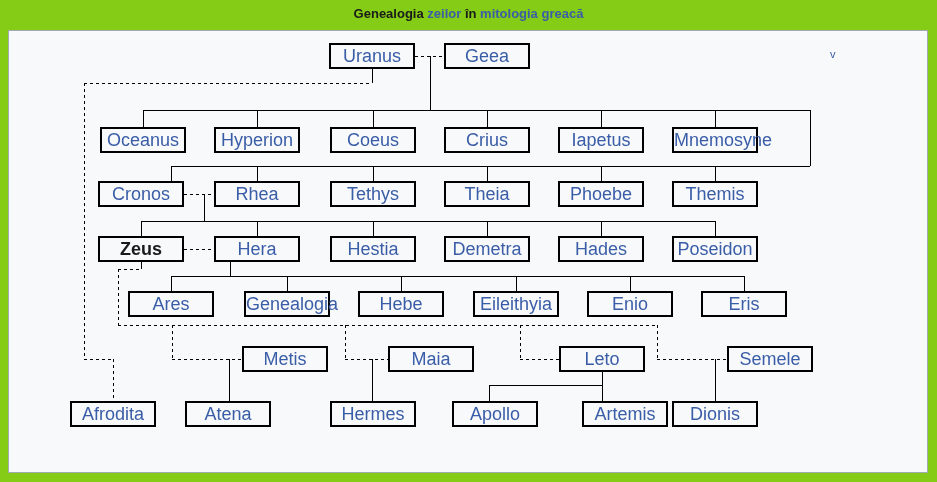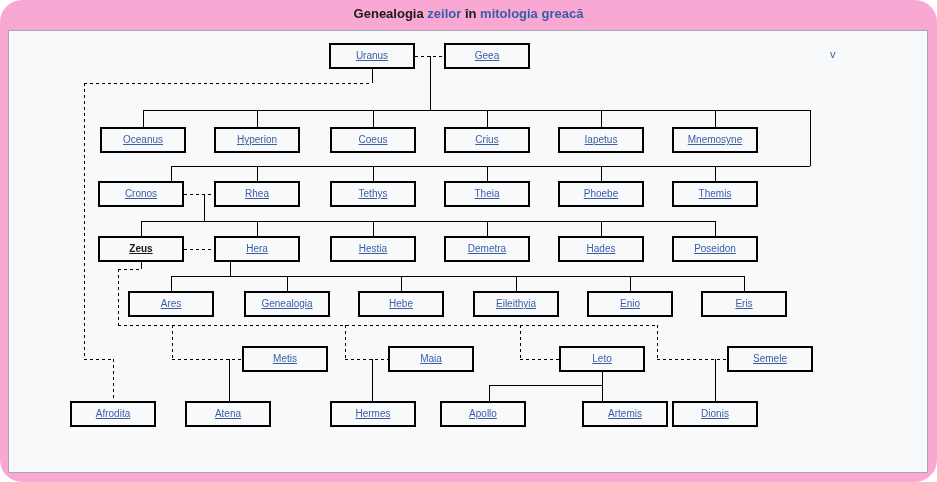--- a/index.html
+++ b/index.html
@@ -1,26 +1,26 @@
 <!DOCTYPE html>
 <html><head>
 <meta charset="utf-8">
 <style>
   html,body{margin:0;padding:0;background:#fff;width:937px;height:482px;
     font-family:"Liberation Sans","DejaVu Sans",sans-serif;}
-  #stage{position:relative;width:937px;height:482px;overflow:hidden;background:#f9a8d4;border-radius:22px;}
+  #stage{position:relative;width:937px;height:482px;overflow:hidden;background:#84cc16;}
   .chart-title{position:absolute;left:0;top:6px;width:937px;text-align:center;
     font-size:13px;font-weight:bold;color:#1a1a1a;}
   .chart-title .lnk{color:#3a5da8;cursor:pointer;}
   .frame{position:absolute;left:8px;top:30px;width:920px;height:443px;
     box-sizing:border-box;border:1px solid #a2a9b1;background:#f8f9fa;}
   svg.lines{position:absolute;left:0;top:0;width:937px;height:482px;}
   .node{position:absolute;width:86px;height:26px;box-sizing:border-box;
     border:2px solid #000;background:#f8f9fa;text-align:center;cursor:pointer;}
-  .node .lbl{display:block;line-height:22px;font-size:10px;color:#3a5da8;white-space:nowrap;text-decoration:underline;}
+  .node .lbl{display:block;line-height:22px;font-size:18px;color:#3a5da8;white-space:nowrap;}
   .node.self{cursor:default;}
   .node.self .lbl{color:#1a1a1a;font-weight:bold;}
   .view-link{position:absolute;left:830px;top:48px;font-size:11px;color:#3a5da8;cursor:pointer;}
 </style>
 </head>
 <body>
 
 <div id="stage">
 
   <div class="chart-title">
@@ -210,21 +210,21 @@
 
   <div class="node" style="left:70px;top:401px">
       <span class="lbl">Afrodita</span>
     </div>
   <div class="node" style="left:185px;top:401px">
       <span class="lbl">Atena</span>
     </div>
   <div class="node" style="left:330px;top:401px">
       <span class="lbl">Hermes</span>
     </div>
-  <div class="node" style="left:440px;top:401px">
+  <div class="node" style="left:452px;top:401px">
       <span class="lbl">Apollo</span>
     </div>
   <div class="node" style="left:582px;top:401px">
       <span class="lbl">Artemis</span>
     </div>
   <div class="node" style="left:672px;top:401px">
       <span class="lbl">Dionis</span>
     </div>
 
 </div>

